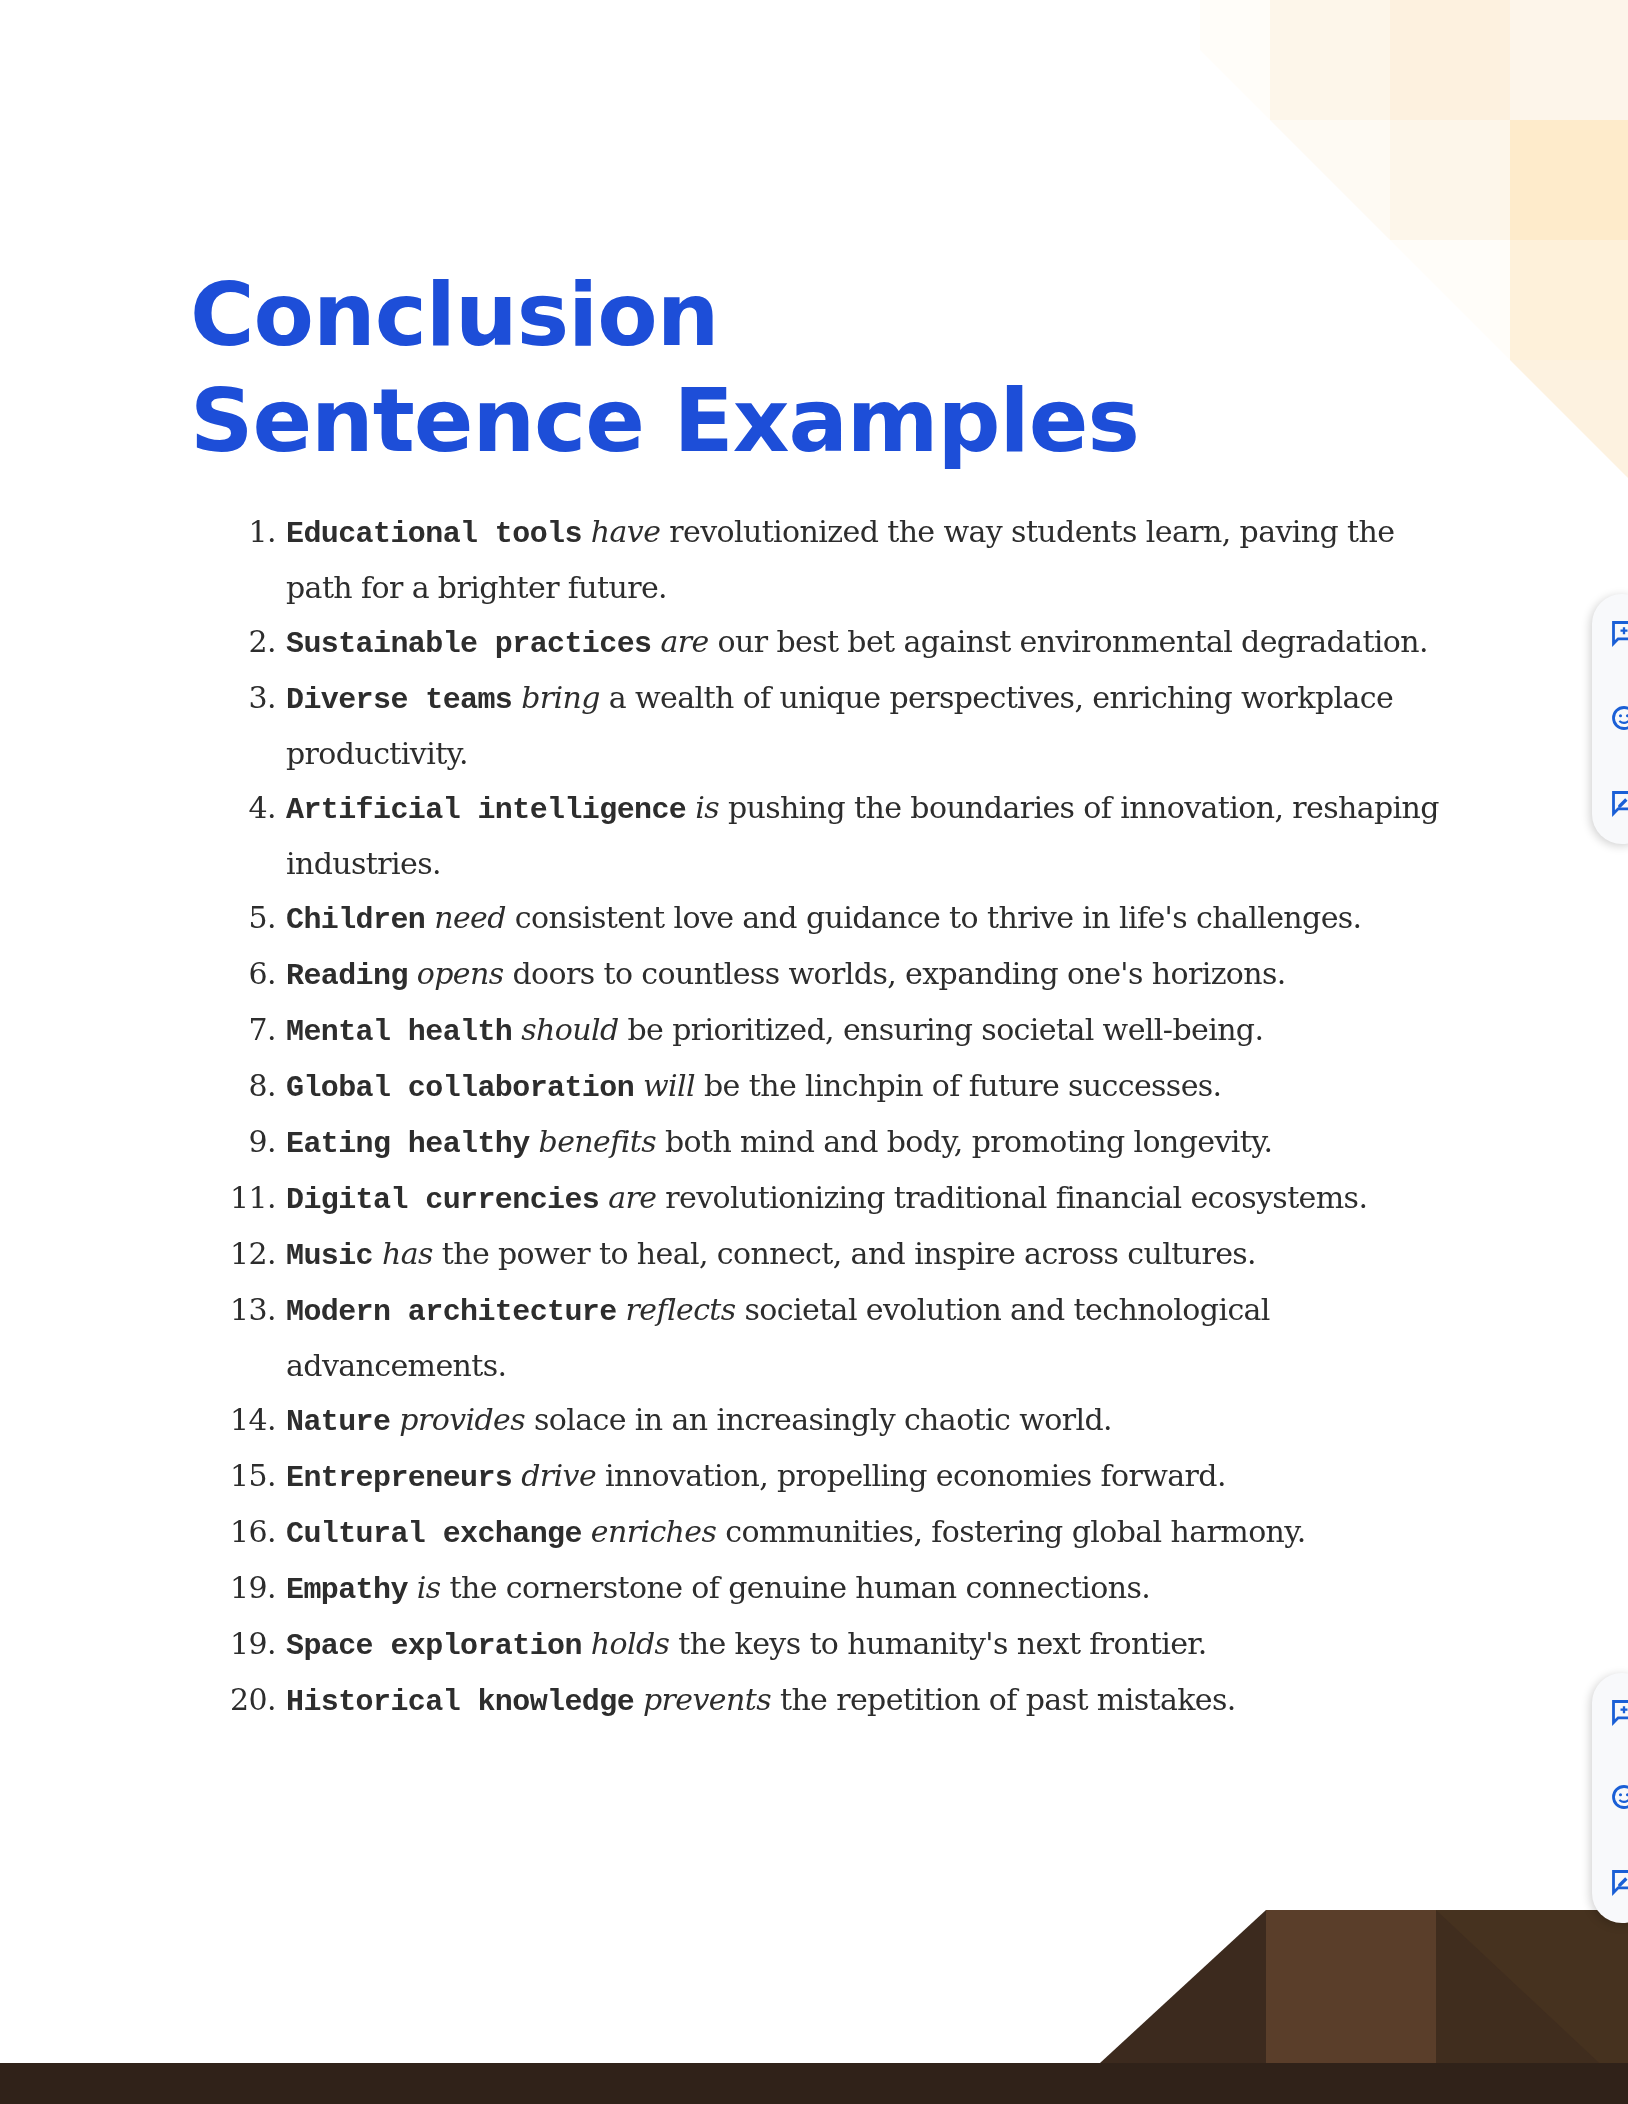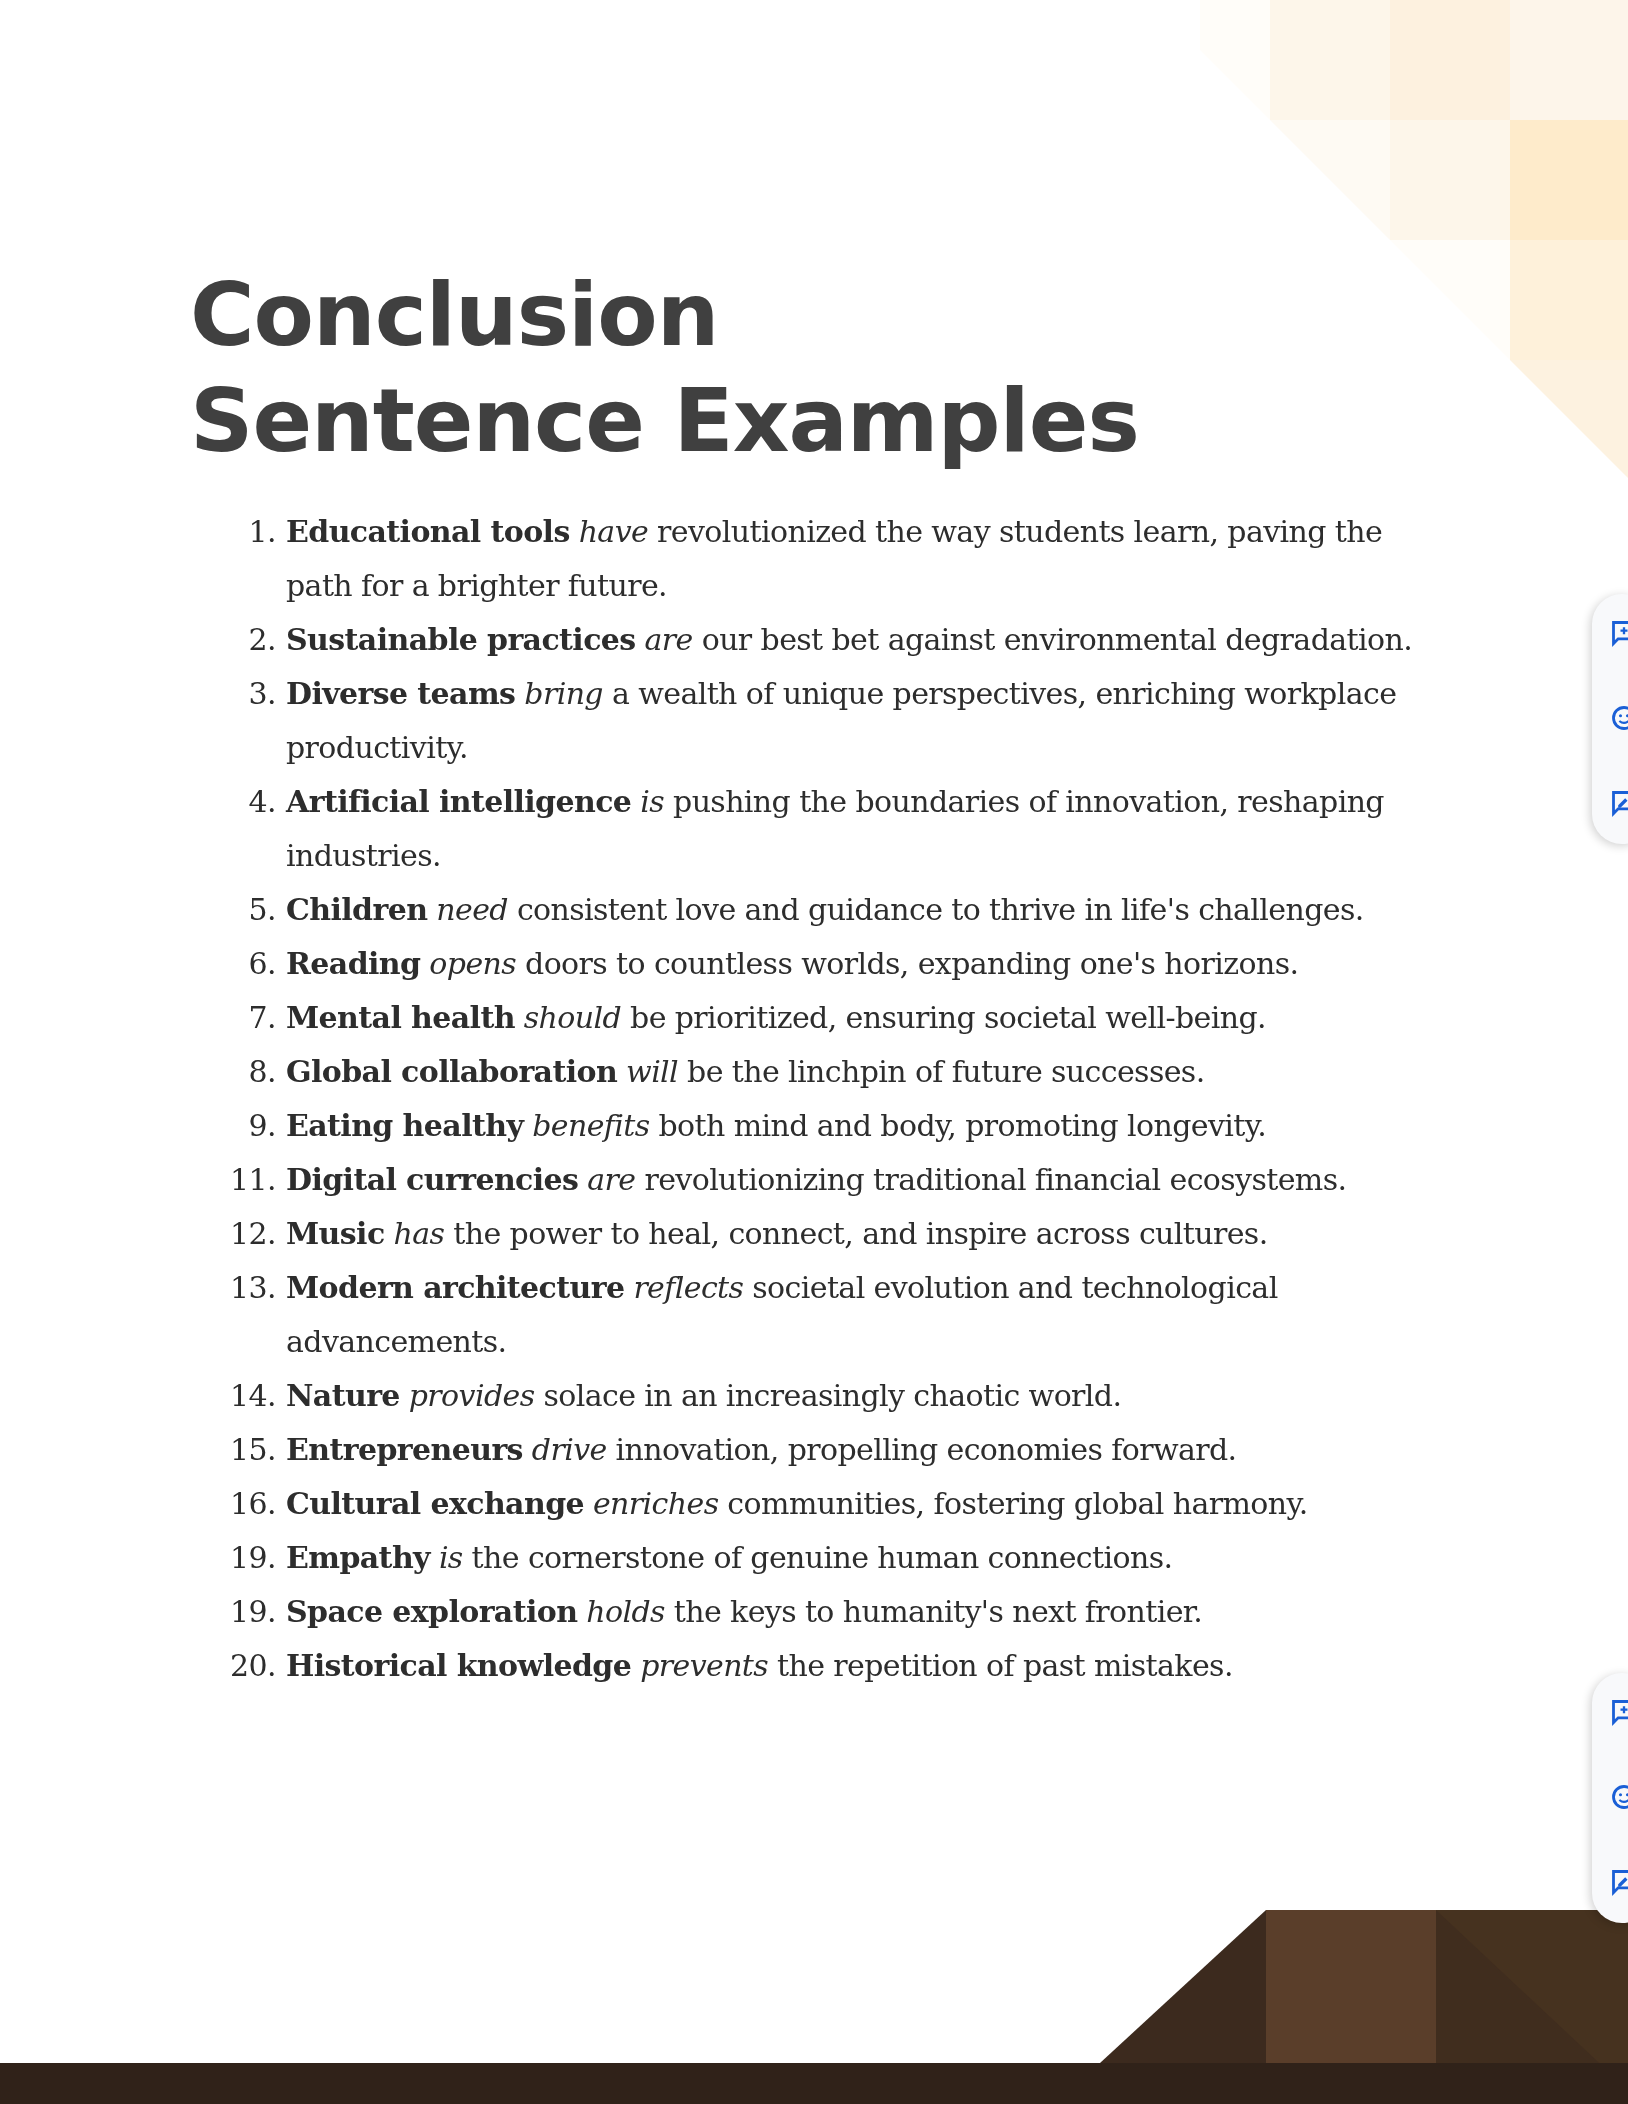--- a/index.html
+++ b/index.html
@@ -1,25 +1,25 @@
 <!DOCTYPE html>
 <html><head>
 <meta charset="utf-8">
 <style>
   html, body { margin:0; padding:0; }
   body { width:1628px; height:2104px; position:relative; overflow:hidden; background:#ffffff; font-family:"DejaVu Serif", serif; }
   .deco-top { position:absolute; left:1200px; top:0; width:428px; height:480px; }
   .deco-bottom { position:absolute; left:1080px; top:1890px; width:548px; height:180px; }
   .footer-bar { position:absolute; left:0; top:2063px; width:1628px; height:41px; background:#302219; }
-  .title { position:absolute; left:190px; top:262px; margin:0; font-family:"DejaVu Sans", sans-serif; font-weight:bold; color:#404040; font-size:88px; line-height:106px; letter-spacing:-1px; }
+  .title { position:absolute; left:190px; top:262px; margin:0; font-family:"DejaVu Sans", sans-serif; font-weight:bold; color:#1d4ed8; font-size:88px; line-height:106px; letter-spacing:-1px; }
   .list { position:absolute; left:222px; top:505px; width:1220px; margin:0; padding:0; list-style:none; }
   .item { display:flex; font-size:30px; line-height:54px; color:#2d2d2d; letter-spacing:-0.6px; }
   .num { width:64px; flex:none; text-align:right; padding-right:10px; box-sizing:border-box; }
   .txt { flex:1; }
-  .txt b { font-weight:bold; }
+  .txt b { font-weight:bold;font-family:Liberation Mono, monospace; }
   .txt i { }
   .panel { position:absolute; left:1592px; width:60px; height:250px; background:#f8f9fb; border-radius:30px; box-shadow:-2px 2px 10px rgba(0,0,0,0.18); }
   .panel .ic { position:absolute; left:18px; width:28px; height:28px; }
 </style>
 </head>
 <body>
 
 <svg class="deco-top" viewBox="0 0 428 480">
   <polygon points="0,0 70,0 70,120 0,50" fill="#fffdf9"></polygon>
   <polygon points="70,0 190,0 190,120 70,120" fill="#fdf6ea"></polygon>

